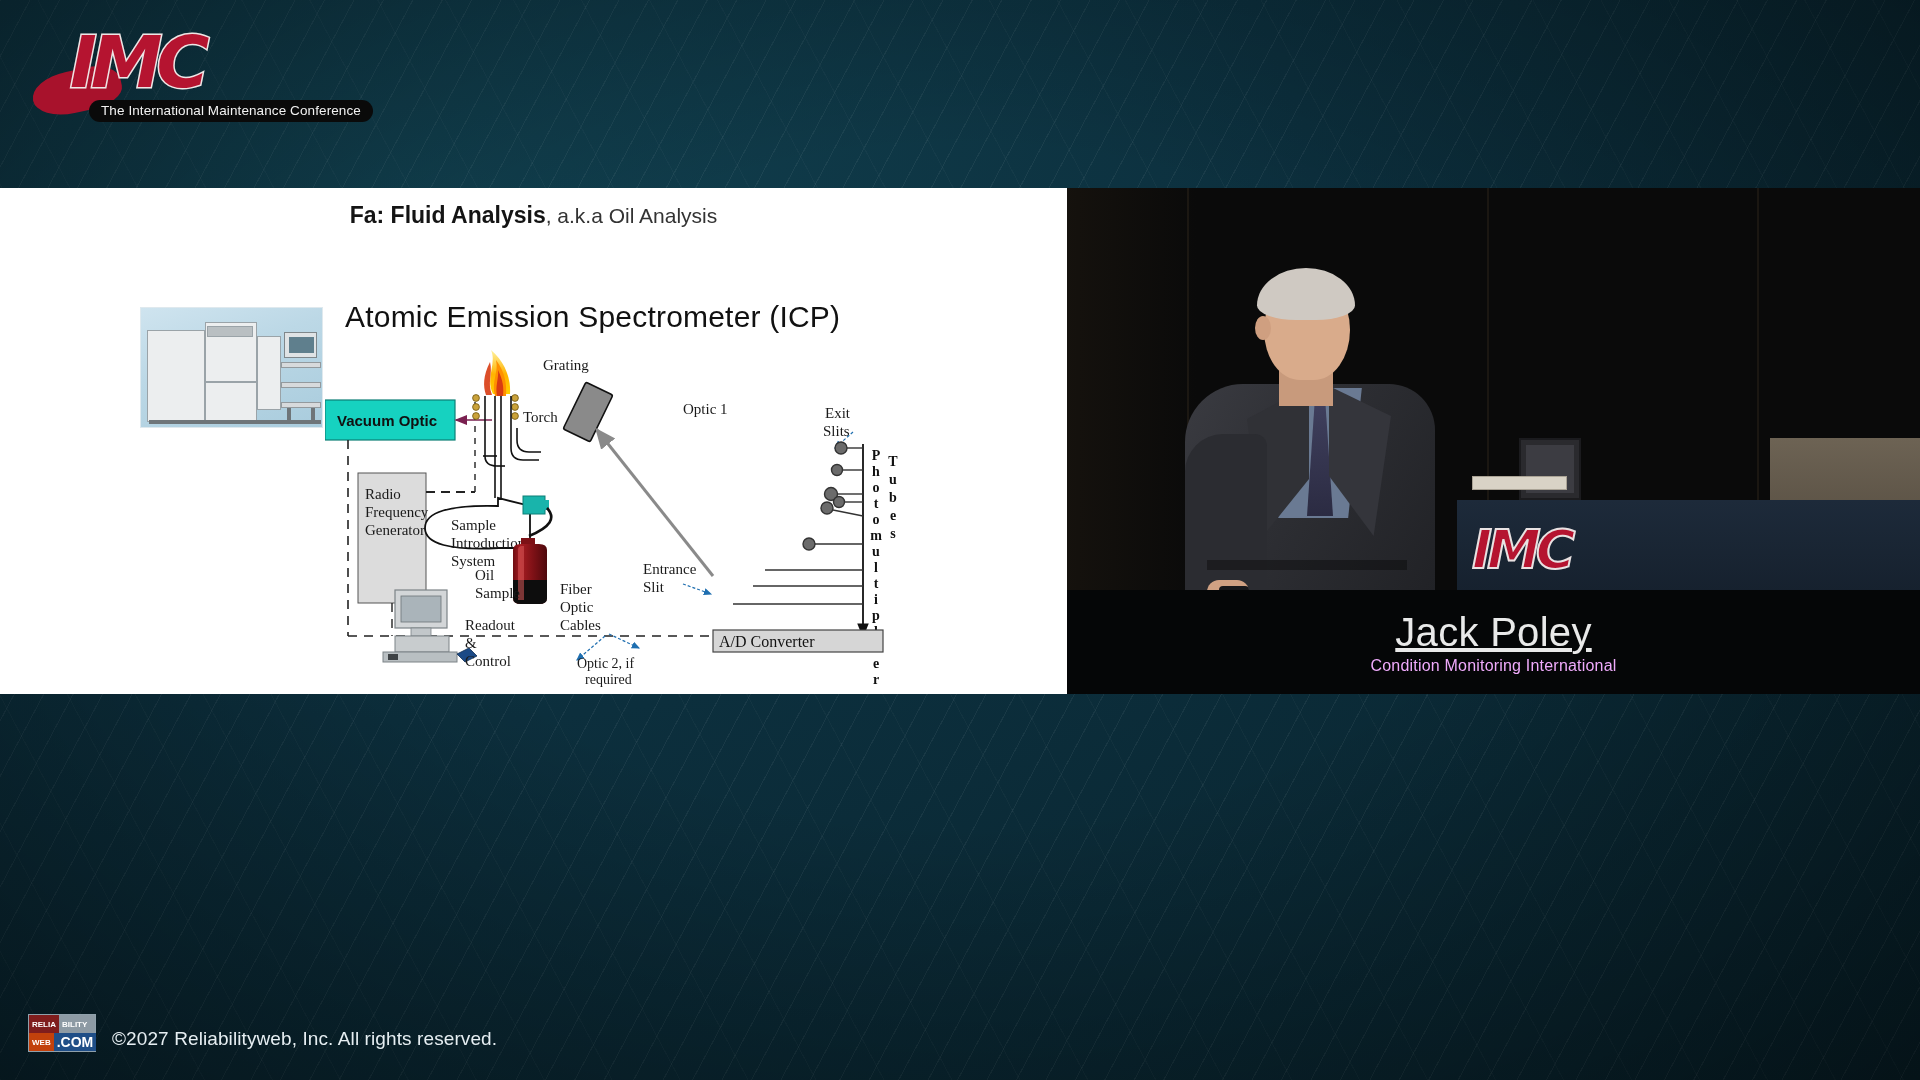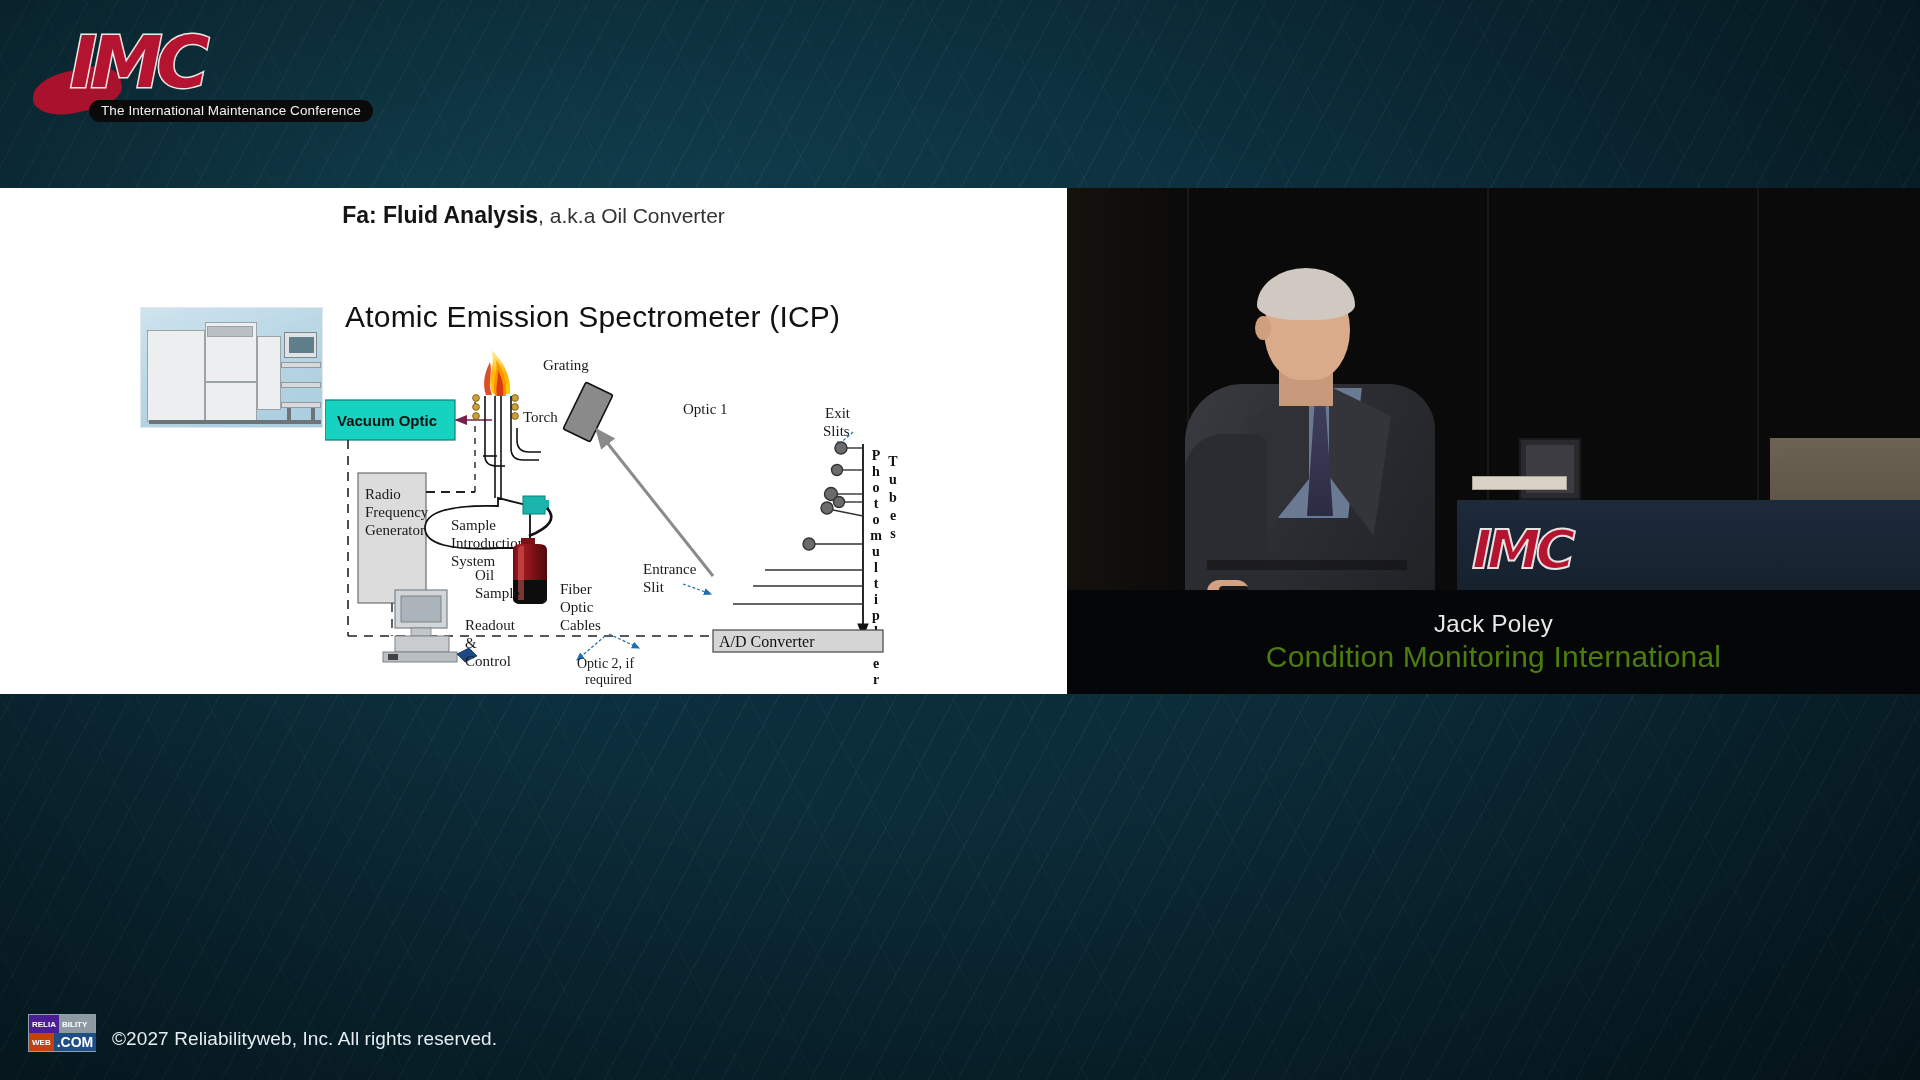--- a/index.html
+++ b/index.html
@@ -247,42 +247,42 @@
 
   
   #nameplate {
     position: absolute; left: 0; top: 402px;
     width: 853px; height: 104px;
     background: #050607;
     display: flex; flex-direction: column;
     align-items: center; justify-content: center;
   }
   #nameplate .np-name {
-    font-size: 24px; color: #e9e9e9; font-weight: normal; letter-spacing: 0.3px;
+    font-size: 40px; color: #e9e9e9; font-weight: normal; letter-spacing: 0.3px; text-decoration: underline;
   }
   #nameplate .np-org {
-    font-size: 30px; color: #4d7c0f; margin-top: 2px; letter-spacing: 0.2px;
+    font-size: 16px; color: #f0abfc; margin-top: 2px; letter-spacing: 0.2px;
   }
 
   
   #footer {
     position: absolute; left: 0; bottom: 0; width: 1920px; height: 96px;
     display: flex; align-items: center;
   }
   #rw-logo {
     position: absolute; left: 28px; bottom: 28px;
     width: 68px; height: 38px;
     background: #5b6a74;
     border: 1px solid #8fa0ab;
     display: flex; flex-direction: column;
   }
   #rw-logo .rw-row {
     flex: 1; display: flex; align-items: center;
   }
-  #rw-logo .rw-a { background: #4c1d95; color: #fff; font-size: 8px; font-weight: bold; padding: 0 3px; height: 100%; display:flex; align-items:center;}
+  #rw-logo .rw-a { background: #7f1d1d; color: #fff; font-size: 8px; font-weight: bold; padding: 0 3px; height: 100%; display:flex; align-items:center;}
   #rw-logo .rw-b { background: #8d9aa4; color: #fff; font-size: 8px; font-weight: bold; padding: 0 3px; height: 100%; display:flex; align-items:center; flex:1;}
   #rw-logo .rw-c { background: #c2410c; color: #fff; font-size: 8px; font-weight: bold; padding: 0 3px; height: 100%; display:flex; align-items:center;}
   #rw-logo .rw-d { background: #1f4e87; color: #fff; font-size: 14px; font-weight: bold; padding: 0 3px; height: 100%; display:flex; align-items:center; flex:1;}
   #copyright {
     position: absolute; left: 112px; bottom: 30px;
     font-size: 19px; color: #e6eef2; letter-spacing: 0.1px;
   }
 
   
   .dg-serif { font-family: "Liberation Serif", serif; }
@@ -299,21 +299,21 @@
     <div class="imc-swoosh"></div>
     <div class="imc-word">IMC</div>
     <div class="imc-tagline-wrap">
       <div class="imc-tagline">The International Maintenance Conference</div>
     </div>
   </div>
 
   <div id="slide">
 
     <div class="slide-title-1">
-      <b>Fa: Fluid Analysis</b><span class="light">, a.k.a Oil Converter</span>
+      <b>Fa: Fluid Analysis</b><span class="light">, a.k.a Oil Analysis</span>
     </div>
 
 
     <div class="slide-heading">Atomic Emission Spectrometer (ICP)</div>
 
     <div id="instrument-photo">
       <div class="cab" style="left:6px; top:22px; width:58px; height:92px;"></div>
       <div class="cab" style="left:64px; top:14px; width:52px; height:60px;"></div>
       <div class="cab cab-dark" style="left:66px; top:18px; width:46px; height:11px;"></div>
       <div class="cab" style="left:64px; top:74px; width:52px; height:40px;"></div>

